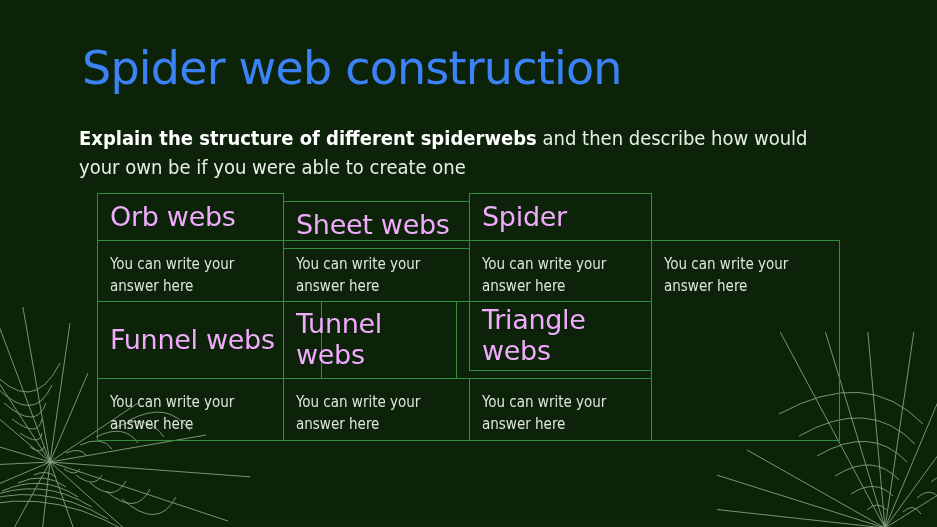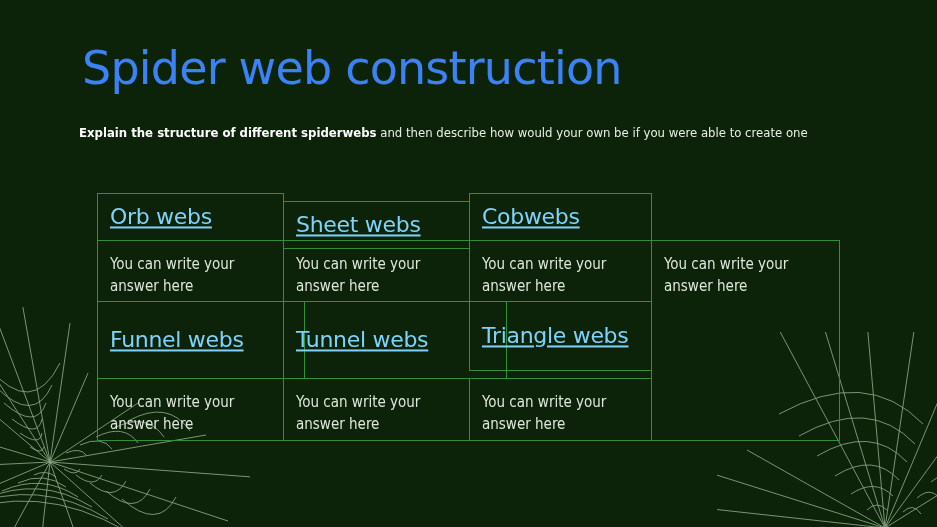--- a/index.html
+++ b/index.html
@@ -48,21 +48,21 @@
     font-weight: 500;
     letter-spacing: -0.8px;
     white-space: nowrap;
     font-family: "DejaVu Sans", sans-serif;
   }
   #subtitle {
     position: absolute;
     left: 79px;
     top: 124px;
     width: 760px;
-    font-size: 13px;
+    font-size: 20px;
     line-height: 1.45;
     color: #e9efe7;
     font-family: "DejaVu Sans Condensed", "Liberation Sans Narrow", "Liberation Sans", sans-serif;
   }
   #subtitle .bold {
     font-weight: bold;
     color: #ffffff;
   }
   #grid {
     position: absolute;
@@ -75,27 +75,26 @@
     position: absolute;
     border: 1px solid #2f8f3a;
     box-sizing: border-box;
     overflow: hidden;
   }
   .head-cell .cell-text {
     position: absolute;
     left: 12px;
     top: 50%;
     transform: translateY(-50%);
-    font-size: 22px;
+    font-size: 27px;
     line-height: 1.14;
-    color: #7dd3fc;
+    color: #f0abfc;
     font-weight: 500;
     letter-spacing: -0.3px;
     font-family: "DejaVu Sans", sans-serif;
-    text-decoration: underline;
   }
   .ans-cell .cell-text {
     position: absolute;
     left: 12px;
     top: 13px;
     width: calc(100% - 24px);
     font-size: 15px;
     line-height: 1.45;
     color: #dfe7dc;
     font-family: "DejaVu Sans Condensed", "Liberation Sans Narrow", "Liberation Sans", sans-serif;
@@ -202,41 +201,41 @@
 
   <div id="grid">
 
     <div class="gcell head-cell" style="left:0px; top:0px; width:187px; height:48px;">
       <span class="cell-text">Orb webs</span>
     </div>
     <div class="gcell head-cell" style="left:186px; top:8px; width:187px; height:48px;">
       <span class="cell-text">Sheet webs</span>
     </div>
     <div class="gcell head-cell" style="left:372px; top:0px; width:183px; height:48px;">
-      <span class="cell-text">Cobwebs</span>
+      <span class="cell-text">Spider</span>
     </div>
 
     <div class="gcell ans-cell" style="left:0px; top:47px; width:187px; height:62px;">
       <span class="cell-text">You can write your answer here</span>
     </div>
     <div class="gcell ans-cell" style="left:186px; top:47px; width:187px; height:62px;">
       <span class="cell-text">You can write your answer here</span>
     </div>
     <div class="gcell ans-cell" style="left:372px; top:47px; width:183px; height:62px;">
       <span class="cell-text">You can write your answer here</span>
     </div>
 
     <div class="gcell myown-cell" style="left:554px; top:47px; width:189px; height:201px;">
       <span class="cell-text">You can write your answer here</span>
     </div>
 
-    <div class="gcell head-cell" style="left:0px; top:108px; width:208px; height:78px;">
+    <div class="gcell head-cell" style="left:0px; top:108px; width:225px; height:78px;">
       <span class="cell-text">Funnel webs</span>
     </div>
-    <div class="gcell head-cell" style="left:186px; top:108px; width:224px; height:78px;">
+    <div class="gcell head-cell" style="left:186px; top:108px; width:174px; height:78px;">
       <span class="cell-text">Tunnel webs</span>
     </div>
     <div class="gcell head-cell" style="left:372px; top:108px; width:183px; height:70px;">
       <span class="cell-text">Triangle webs</span>
     </div>
 
     <div class="gcell ans-cell" style="left:0px; top:185px; width:187px; height:63px;">
       <span class="cell-text">You can write your answer here</span>
     </div>
     <div class="gcell ans-cell" style="left:186px; top:185px; width:187px; height:63px;">

